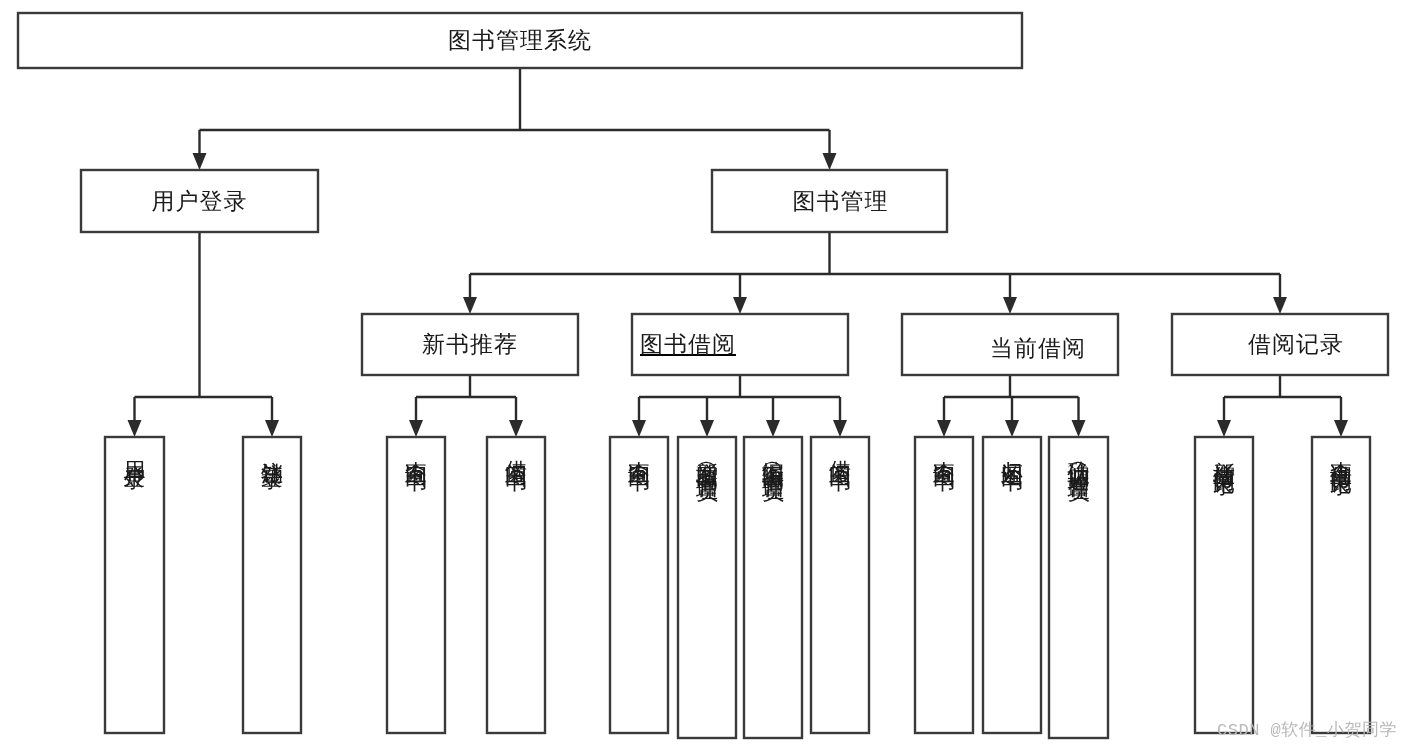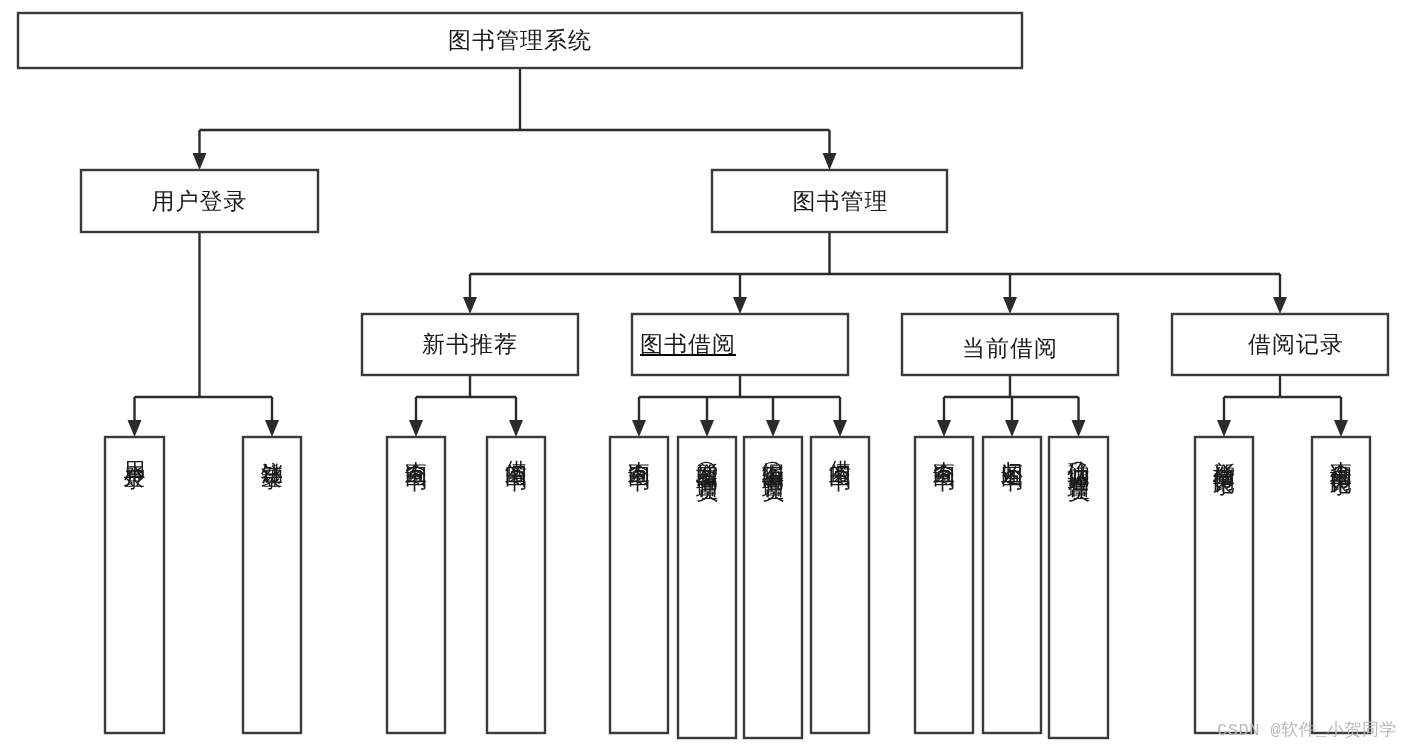--- a/index.html
+++ b/index.html
@@ -177,21 +177,21 @@
       </div>
       <div class="hlabel-wrap" style="left: 712px; top: 170px; width: 235px; height: 62px; margin-left: 11px;">
         <span class="hlabel-text">图书管理</span>
       </div>
       <div class="hlabel-wrap" style="left: 362px; top: 314px; width: 216px; height: 61px; justify-content: center;">
         <span class="hlabel-text">新书推荐</span>
       </div>
       <div class="hlabel-wrap" style="left: 596px; top: 314px; width: 184px; height: 61px; text-decoration: underline;">
         <span class="hlabel-text">图书借阅</span>
       </div>
-      <div class="hlabel-wrap" style="left: 902px; top: 314px; width: 216px; height: 68px;">
+      <div class="hlabel-wrap" style="left: 902px; top: 314px; width: 216px; height: 68px; padding-left: 28px;">
         <span class="hlabel-text">当前借阅</span>
       </div>
       <div class="hlabel-wrap" style="left: 1172px; top: 314px; width: 248px; height: 61px;">
         <span class="hlabel-text">借阅记录</span>
       </div>
       <div class="vlabel-wrap" style="left: 105px; top: 437px; width: 59px; height: 296px; padding-top: 6px;">
         <span class="vlabel-text">用户登录</span>
       </div>
       <div class="vlabel-wrap" style="left: 243px; top: 437px; width: 58px; height: 296px; padding-top: 6px;">
         <span class="vlabel-text">注销登录</span>

